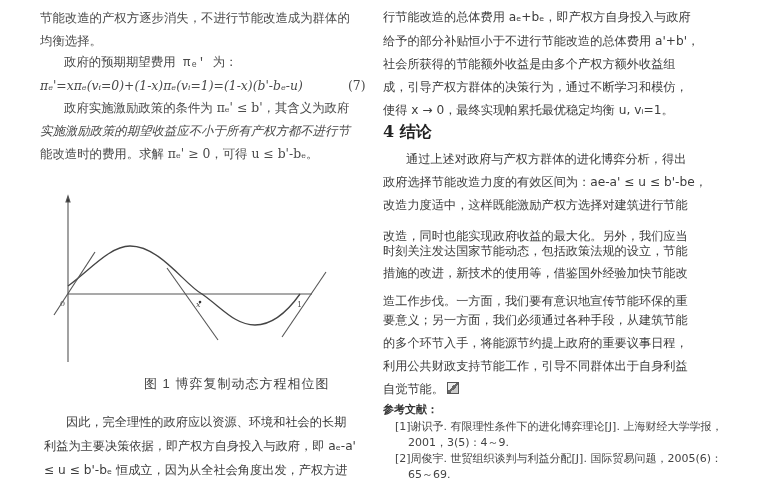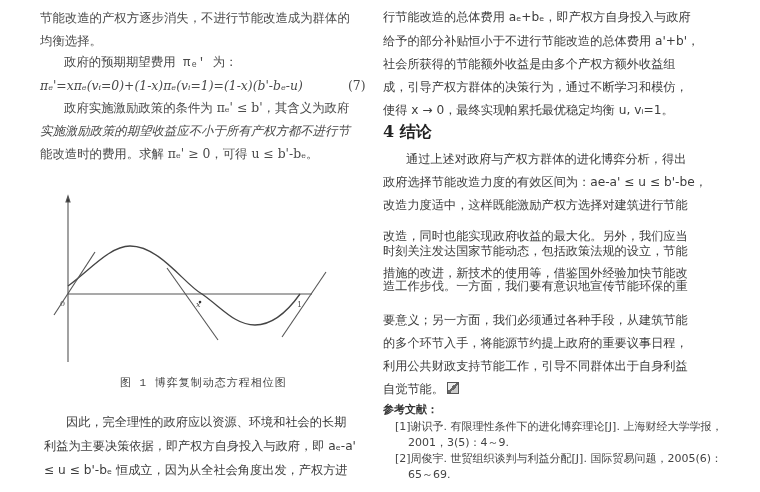--- a/index.html
+++ b/index.html
@@ -8,21 +8,21 @@
     font-family: "DejaVu Serif", "Liberation Serif", serif;
     color:#3a3a3a; position:relative;
   }
   .col { position:absolute; top:0; }
   .left { left:40px; width:330px; }
   .line { position:absolute; white-space:nowrap; font-size:12.4px; line-height:15px; }
   .scan { color:#4a4a4a; font-family:"DejaVu Serif","Liberation Serif",serif; filter:blur(0.25px); }
   .digital { color:#3c3c3c; font-family:"DejaVu Sans","Liberation Sans",sans-serif; font-size:12.2px; }
   .heading { position:absolute; font-size:16px; font-weight:bold; color:#222; font-family:"DejaVu Serif","Liberation Serif",serif; }
   .eqnum { position:absolute; font-size:12.4px; }
-  .caption { position:absolute; font-size:11px; color:#444; letter-spacing:1px; font-family:Liberation Mono, monospace; }
+  .caption { position:absolute; font-size:13px; color:#444; letter-spacing:1px; font-family:Liberation Sans, sans-serif;margin-left:24px; }
   .refs-title { position:absolute; font-size:11px; color:#333; font-family:"DejaVu Sans","Liberation Sans",sans-serif; font-weight:bold; }
   .ref { position:absolute; font-size:11px; color:#444; white-space:nowrap; font-family:"DejaVu Sans","Liberation Sans",sans-serif;margin-left:12px; }
   .endmark { display:inline-block; width:10px; height:10px; border:1px solid #555; background:linear-gradient(135deg,#eee 0 40%,#666 40% 60%,#ccc 60%); vertical-align:-1px; margin-left:3px; }
   svg { position:absolute; }
 </style>
 </head>
 <body>
 
 <div class="col left">
   <div class="line scan" style="left:0;top:10px;">节能改造的产权方逐步消失，不进行节能改造成为群体的</div>
@@ -67,21 +67,21 @@
 <div class="line digital" style="left:383px;top:103px;">使得 x → 0，最终实现帕累托最优稳定均衡 u, vᵢ=1。</div>
 
 <div class="heading" style="left:383px;top:122px;">4  结论</div>
 
 <div class="line digital" style="left:406px;top:152px;">通过上述对政府与产权方群体的进化博弈分析，得出</div>
 <div class="line digital" style="left:383px;top:175px;">政府选择节能改造力度的有效区间为：ae-a' ≤ u ≤ b'-be，</div>
 <div class="line digital" style="left:383px;top:198px;">改造力度适中，这样既能激励产权方选择对建筑进行节能</div>
 <div class="line digital" style="left:383px;top:204px;margin-top:25px;">改造，同时也能实现政府收益的最大化。另外，我们应当</div>
 <div class="line digital" style="left:383px;top:244px;">时刻关注发达国家节能动态，包括政策法规的设立，节能</div>
 <div class="line digital" style="left:383px;top:267px;font-family:Liberation Mono, monospace;">措施的改进，新技术的使用等，借鉴国外经验加快节能改</div>
-<div class="line digital" style="left:383px;top:279px;text-align:right;">造工作步伐。一方面，我们要有意识地宣传节能环保的重</div>
+<div class="line digital" style="left:383px;top:294px;text-align:right;">造工作步伐。一方面，我们要有意识地宣传节能环保的重</div>
 <div class="line digital" style="left:383px;top:313px;">要意义；另一方面，我们必须通过各种手段，从建筑节能</div>
 <div class="line digital" style="left:383px;top:336px;">的多个环节入手，将能源节约提上政府的重要议事日程，</div>
 <div class="line digital" style="left:383px;top:359px;">利用公共财政支持节能工作，引导不同群体出于自身利益</div>
 <div class="line digital" style="left:383px;top:382px;"><span>自觉节能。</span><span class="endmark"></span></div>
 
 <div class="refs-title" style="left:383px;top:402px;">参考文献：</div>
 <div class="ref" style="left:383px;top:419px;">[1]谢识予. 有限理性条件下的进化博弈理论[J]. 上海财经大学学报，</div>
 <div class="ref" style="left:396px;top:435px;">2001，3(5)：4～9.</div>
 <div class="ref" style="left:383px;top:451px;">[2]周俊宇. 世贸组织谈判与利益分配[J]. 国际贸易问题，2005(6)：</div>
 <div class="ref" style="left:396px;top:467px;">65～69.</div>

